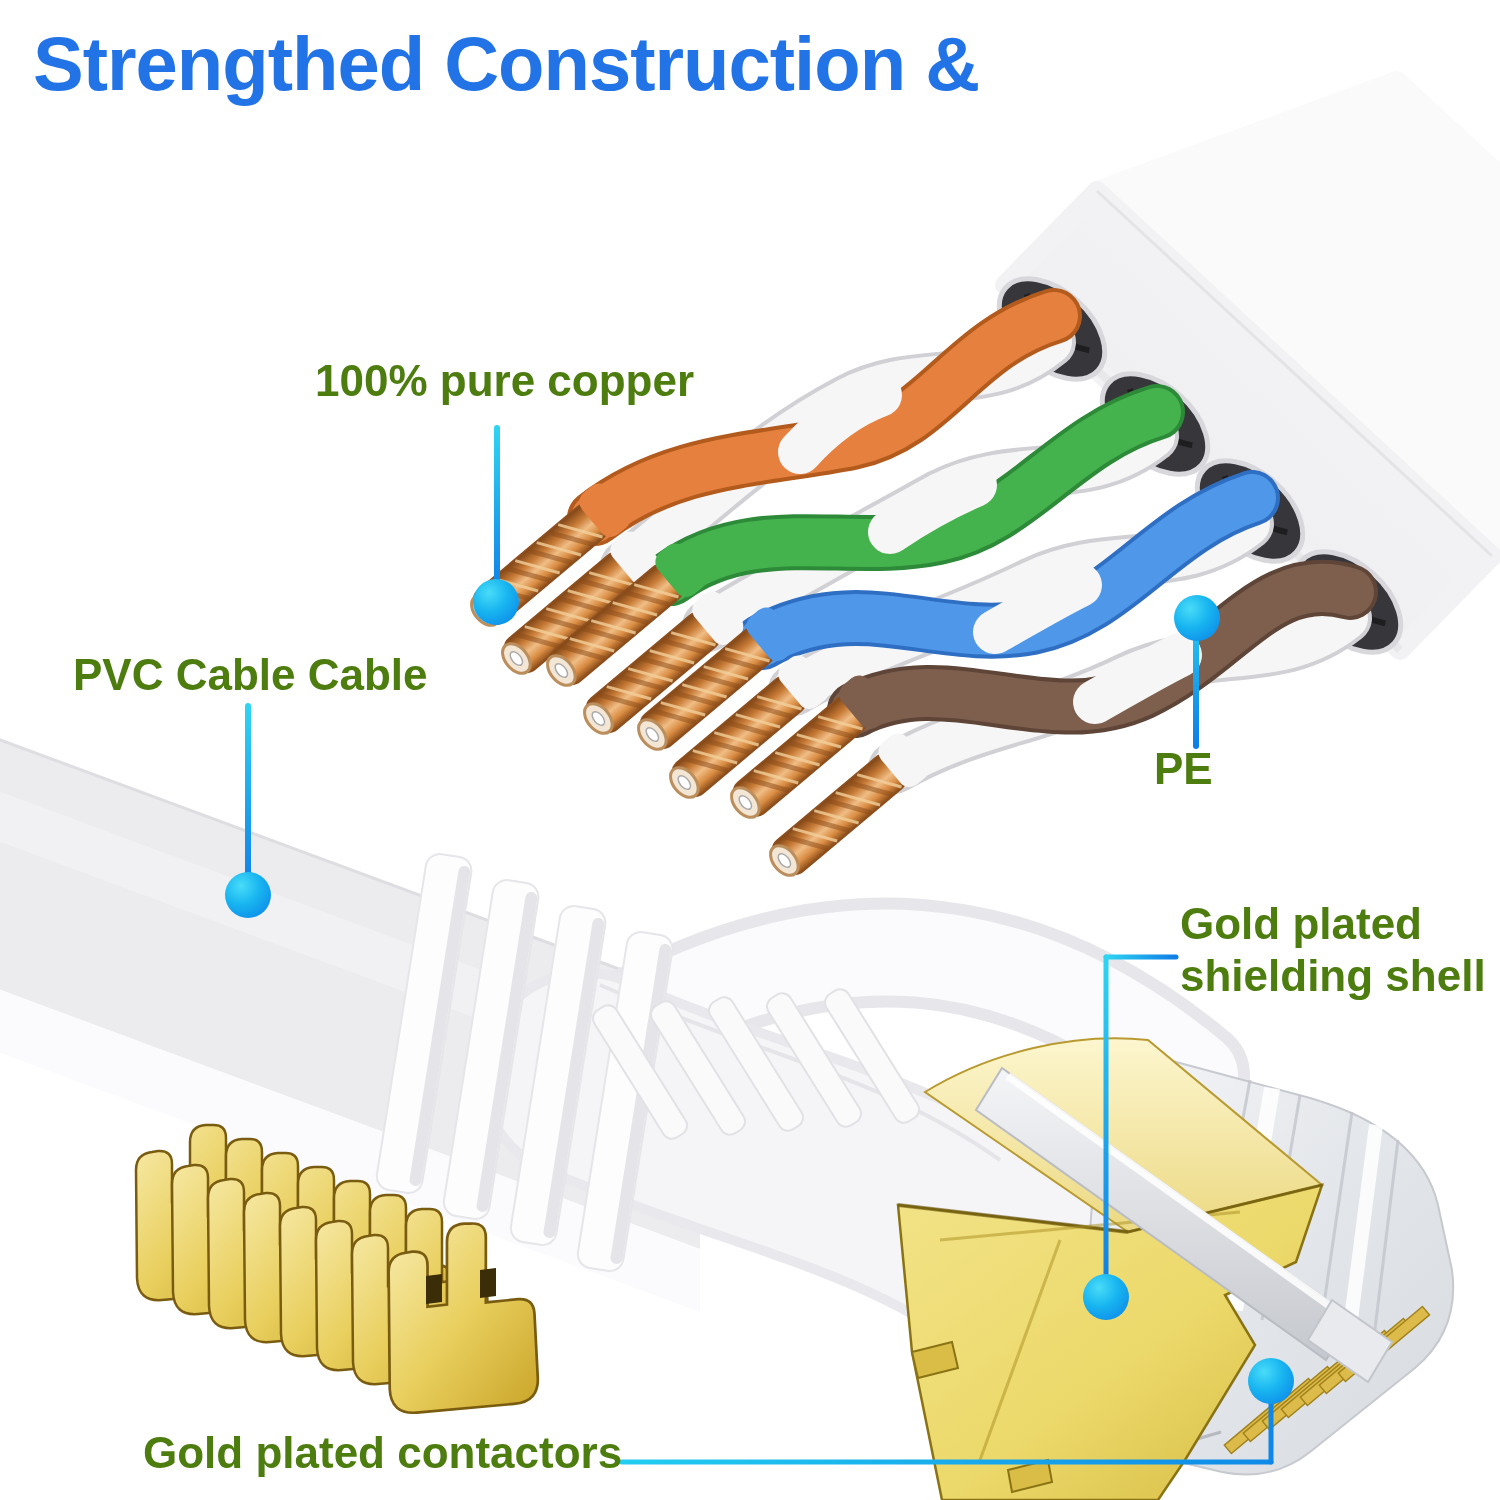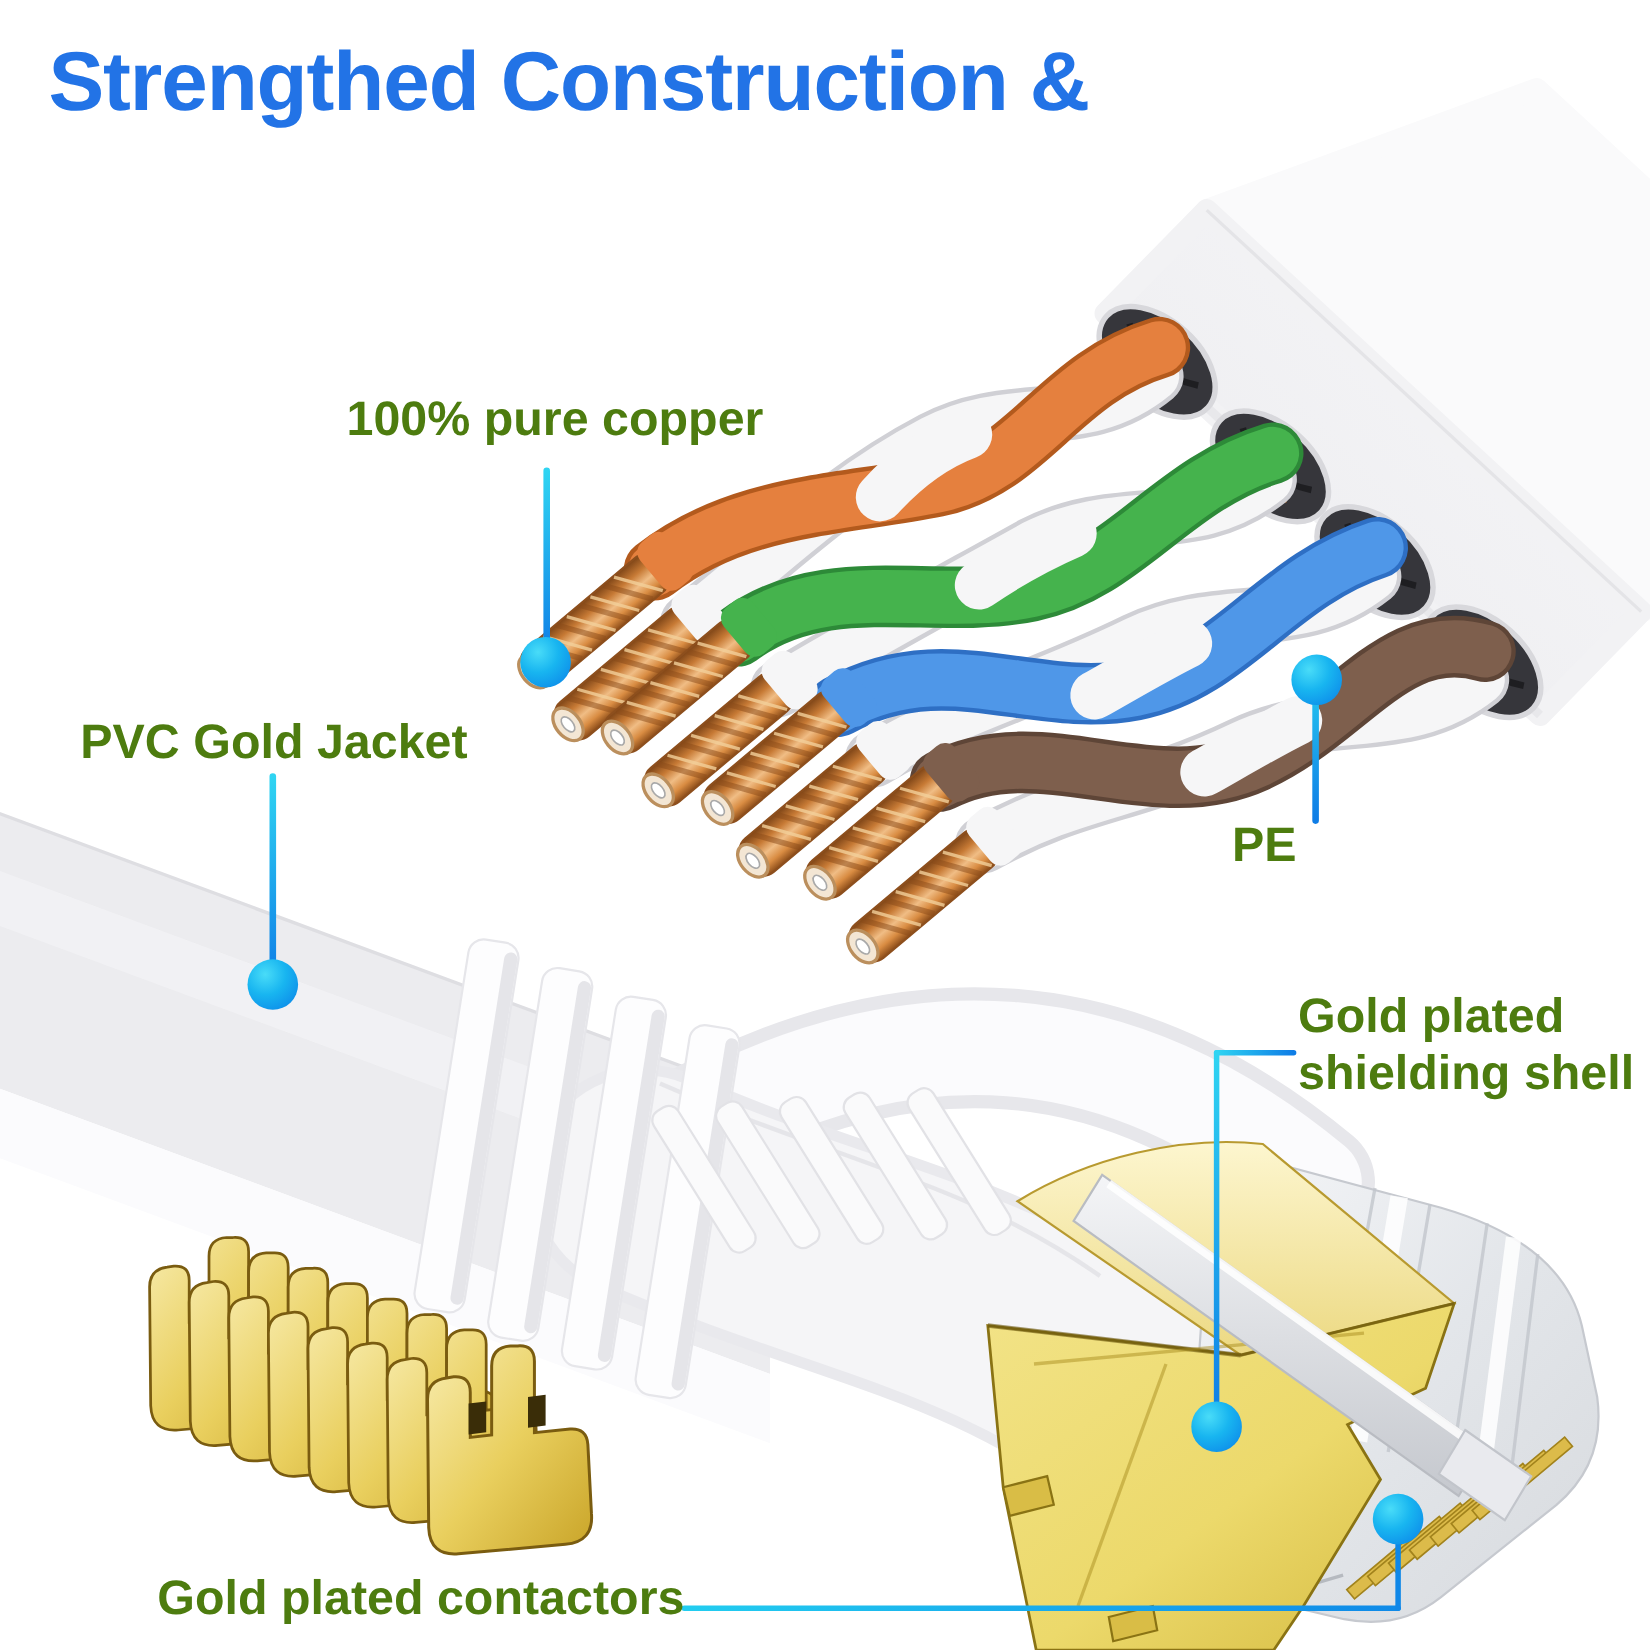--- a/index.html
+++ b/index.html
@@ -1,23 +1,23 @@
 <!DOCTYPE html>
 <html><head>
 <meta charset="utf-8">
 <style>
   html,body{margin:0;padding:0;background:#ffffff;}
   body{width:1500px;height:1500px;overflow:hidden;}
   .stage{position:relative;width:1500px;height:1500px;font-family:"Liberation Sans",sans-serif;background:#ffffff;}
   .stage svg{position:absolute;left:0;top:0;}
-  .title{position:absolute;left:33px;top:14px;margin:11px;font-size:76px;font-weight:bold;color:#2273e6;line-height:1.32;letter-spacing:-1px;white-space:nowrap;}
+  .title{position:absolute;left:33px;top:14px;margin:0;font-size:76px;font-weight:bold;color:#2273e6;line-height:1.32;letter-spacing:-1px;white-space:nowrap;}
   .lbl{position:absolute;font-size:44px;font-weight:bold;color:#4d7c0f;white-space:nowrap;}
   #lbl-copper{left:315px;top:356px;}
   #lbl-jacket{left:73px;top:650px;}
-  #lbl-pe{left:1120px;top:744px;}
+  #lbl-pe{left:1154px;top:744px;}
   #lbl-shell{left:1180px;top:898px;line-height:1.18;}
   #lbl-cont{left:143px;top:1428px;}
   
   .wire{fill:none;stroke-linecap:round;}
   .ow-u{stroke:#b35a1d;stroke-width:56;}
   .ow{stroke:#e5803e;stroke-width:48;}
   .gw-u{stroke:#2d8a38;stroke-width:56;}
   .gw{stroke:#45b34d;stroke-width:48;}
   .bw-u{stroke:#2e6fc4;stroke-width:56;}
   .bw{stroke:#4f97e8;stroke-width:48;}
@@ -354,18 +354,18 @@
   <g>
     <line class="callout" x1="622" y1="1462" x2="1271" y2="1462" stroke="url(#lgContH)" stroke-width="5"></line>
     <line class="callout" x1="1271" y1="1462" x2="1271" y2="1383" stroke="#0f87e8" stroke-width="5"></line>
     <circle cx="1271" cy="1381" r="23" fill="url(#dotGrad)"></circle>
   </g>
 </svg>
 
 <h1 class="title"><span>Strengthed Construction &amp;</span><br></h1>
 
 <div class="lbl" id="lbl-copper">100% pure copper</div>
-<div class="lbl" id="lbl-jacket">PVC Gold Jacket</div>
+<div class="lbl" id="lbl-jacket">PVC Cable Cable</div>
 <div class="lbl" id="lbl-pe">PE</div>
 <div class="lbl" id="lbl-shell"><span>Gold plated</span><br><span>shielding shell</span></div>
 <div class="lbl" id="lbl-cont">Gold plated contactors</div>
 
 </div>
 
 </body></html>

